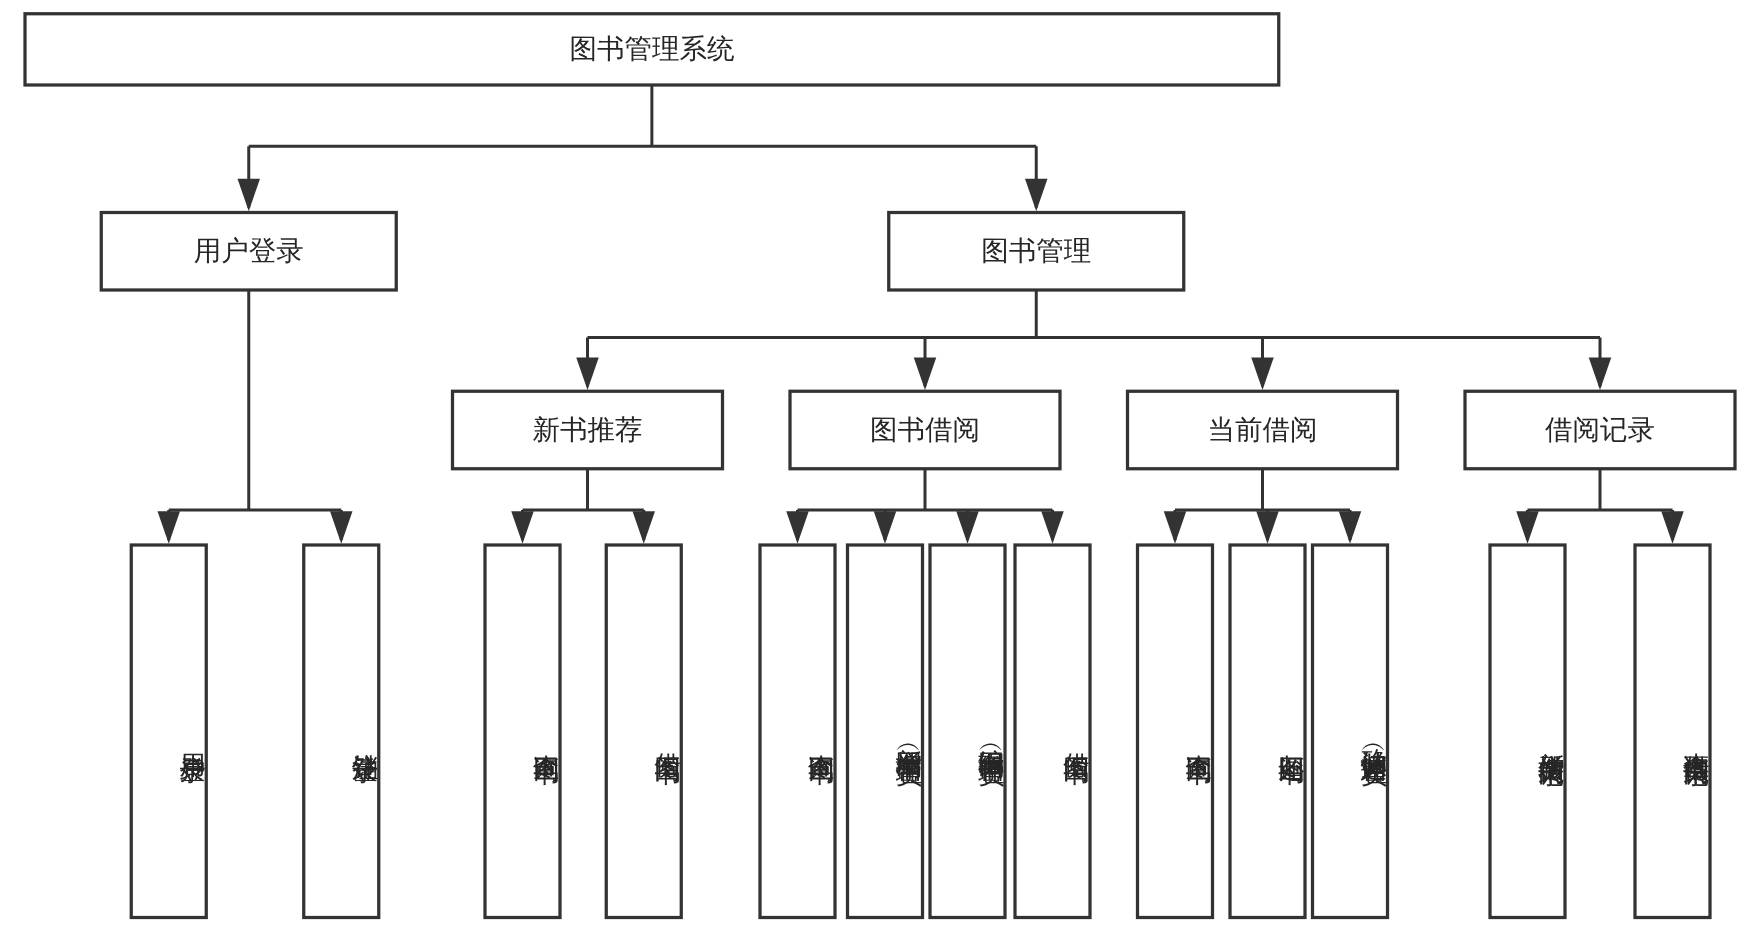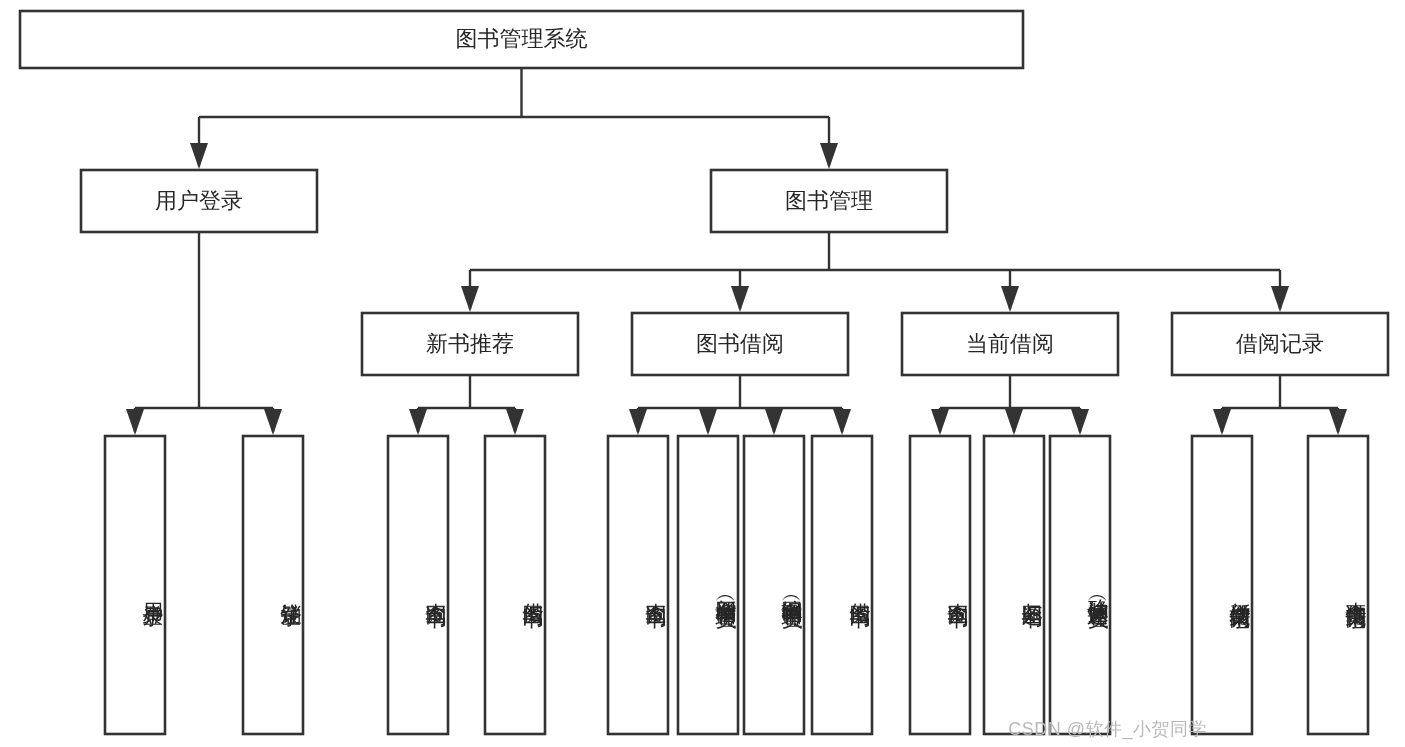--- a/index.html
+++ b/index.html
@@ -182,14 +182,13 @@
       <div class="node-label-v" style="left: 678px; top: 450px; width: 60px; height: 278px;">新增图书（管理员）</div>
       <div class="node-label-v" style="left: 744px; top: 450px; width: 60px; height: 278px;">编辑图书（管理员）</div>
       <div class="node-label-v" style="left: 812px; top: 450px; width: 60px; height: 278px;">借阅图书</div>
       <div class="node-label-v" style="left: 910px; top: 450px; width: 60px; height: 278px;">查询图书</div>
       <div class="node-label-v" style="left: 984px; top: 450px; width: 60px; height: 278px;">归还图书</div>
       <div class="node-label-v" style="left: 1050px; top: 450px; width: 60px; height: 278px;">确认归还（管理员）</div>
       <div class="node-label-v" style="left: 1192px; top: 450px; width: 60px; height: 278px;">新增借阅记录</div>
       <div class="node-label-v" style="left: 1308px; top: 450px; width: 60px; height: 278px;">查询借阅记录</div>
     </div>
 
-  <div class="watermark">CSDN @软件_小贺同学</div>
 </div>
 
 </body></html>

